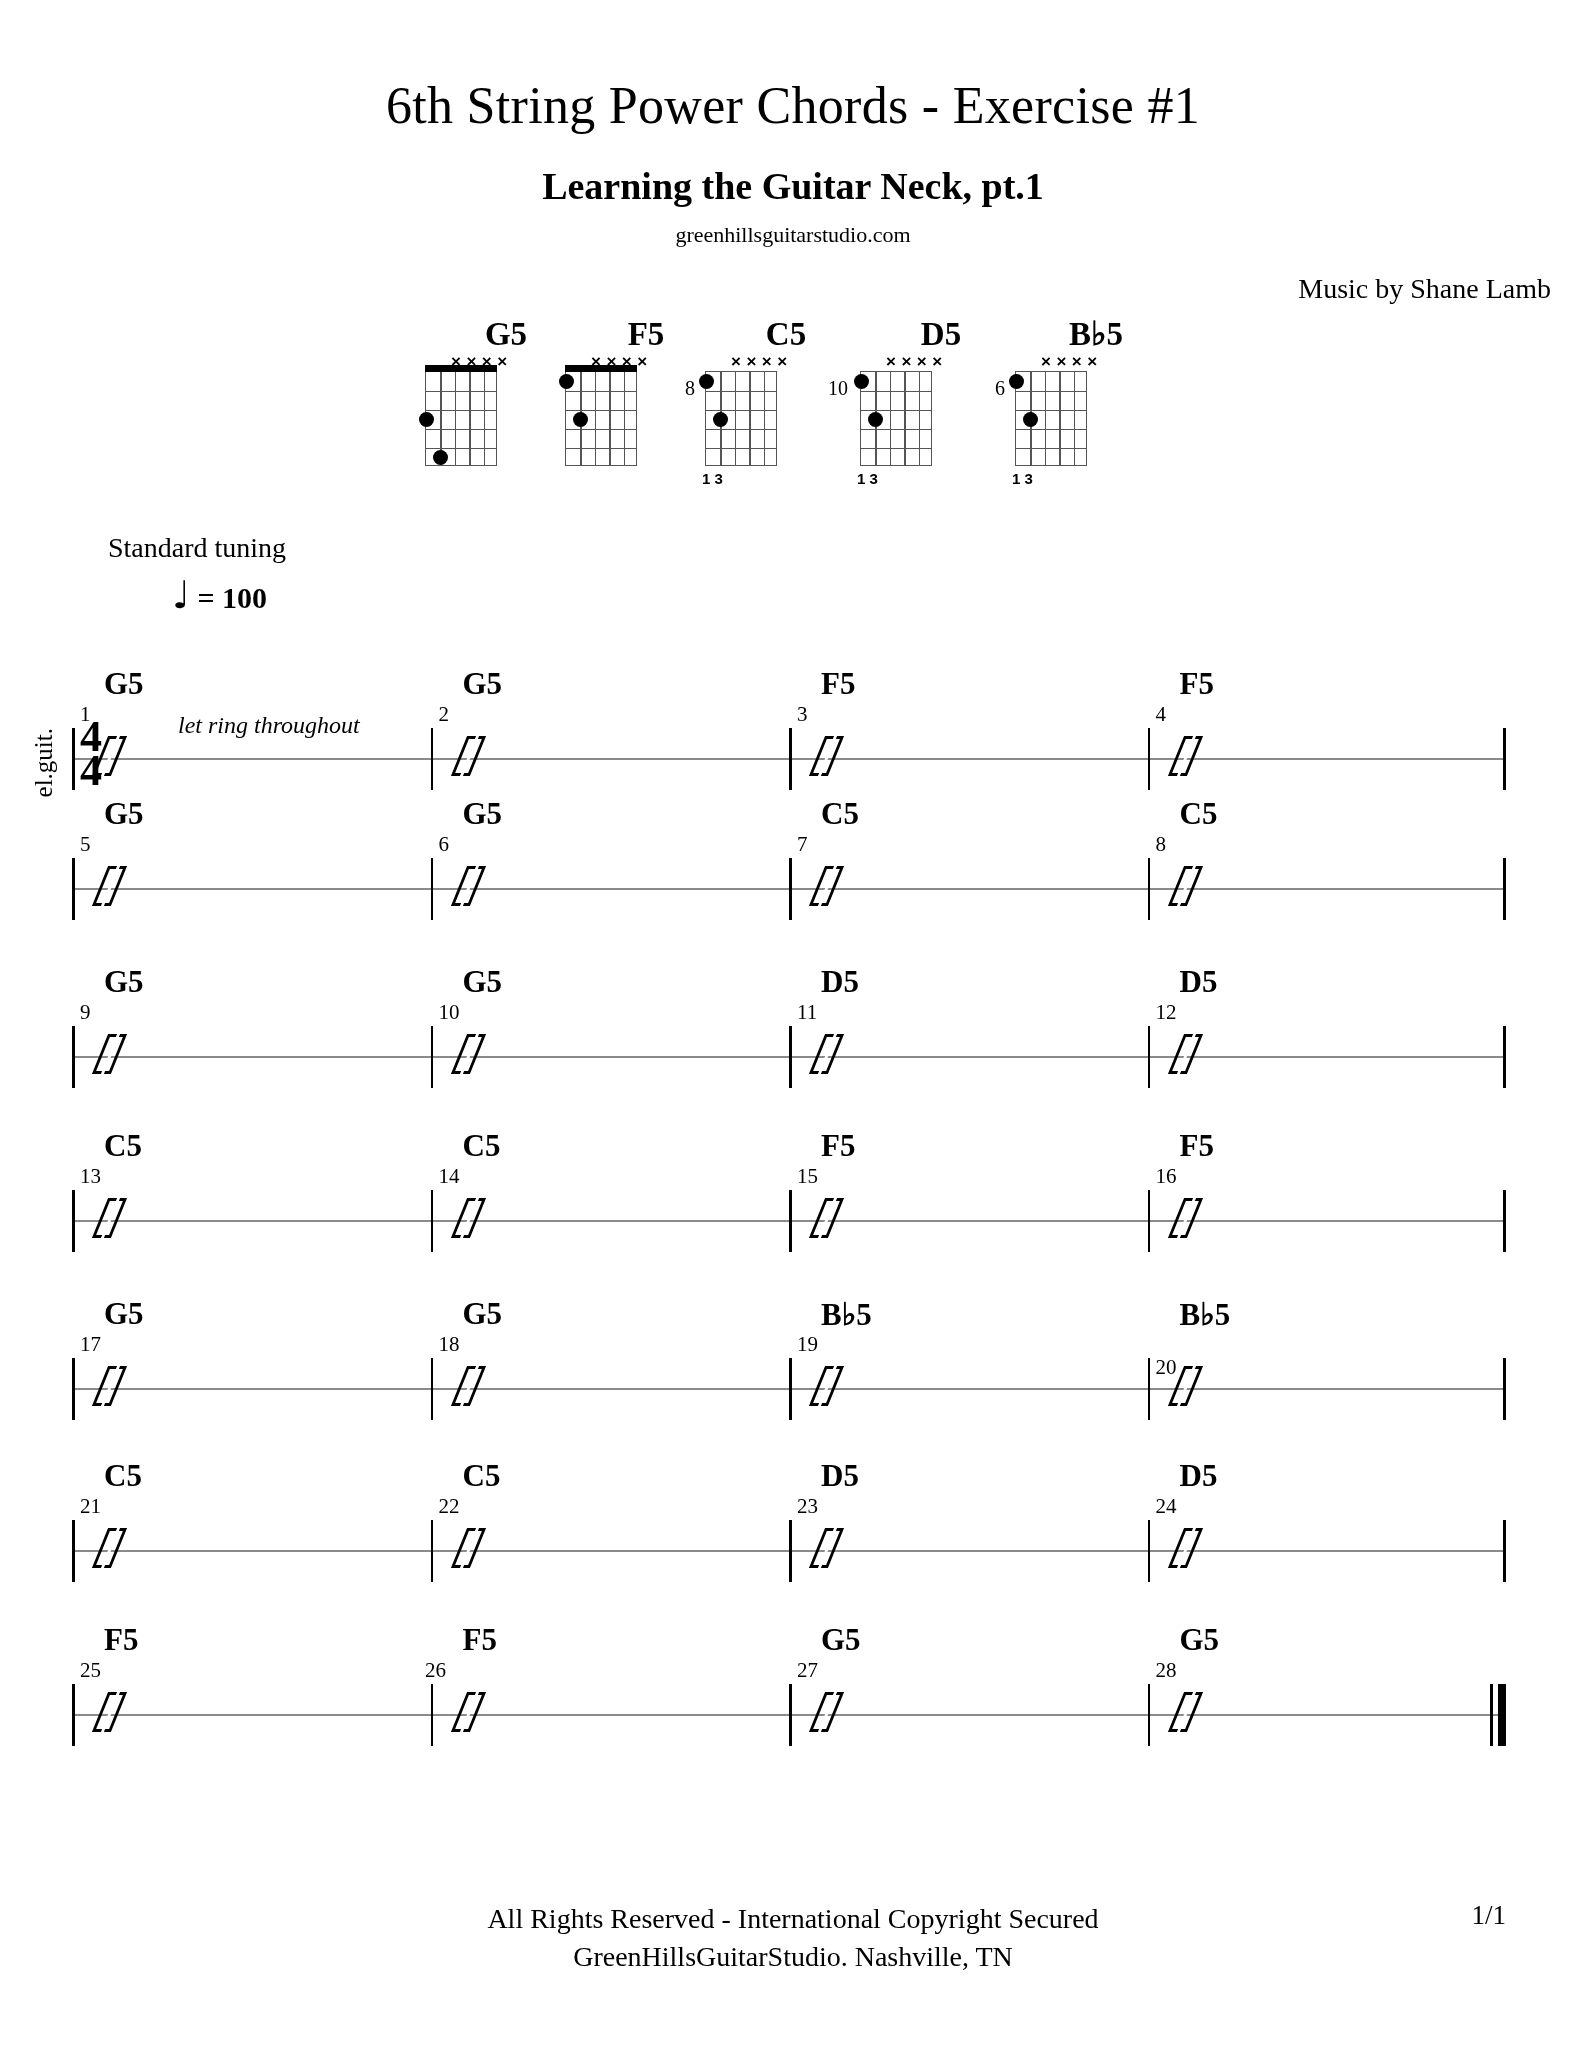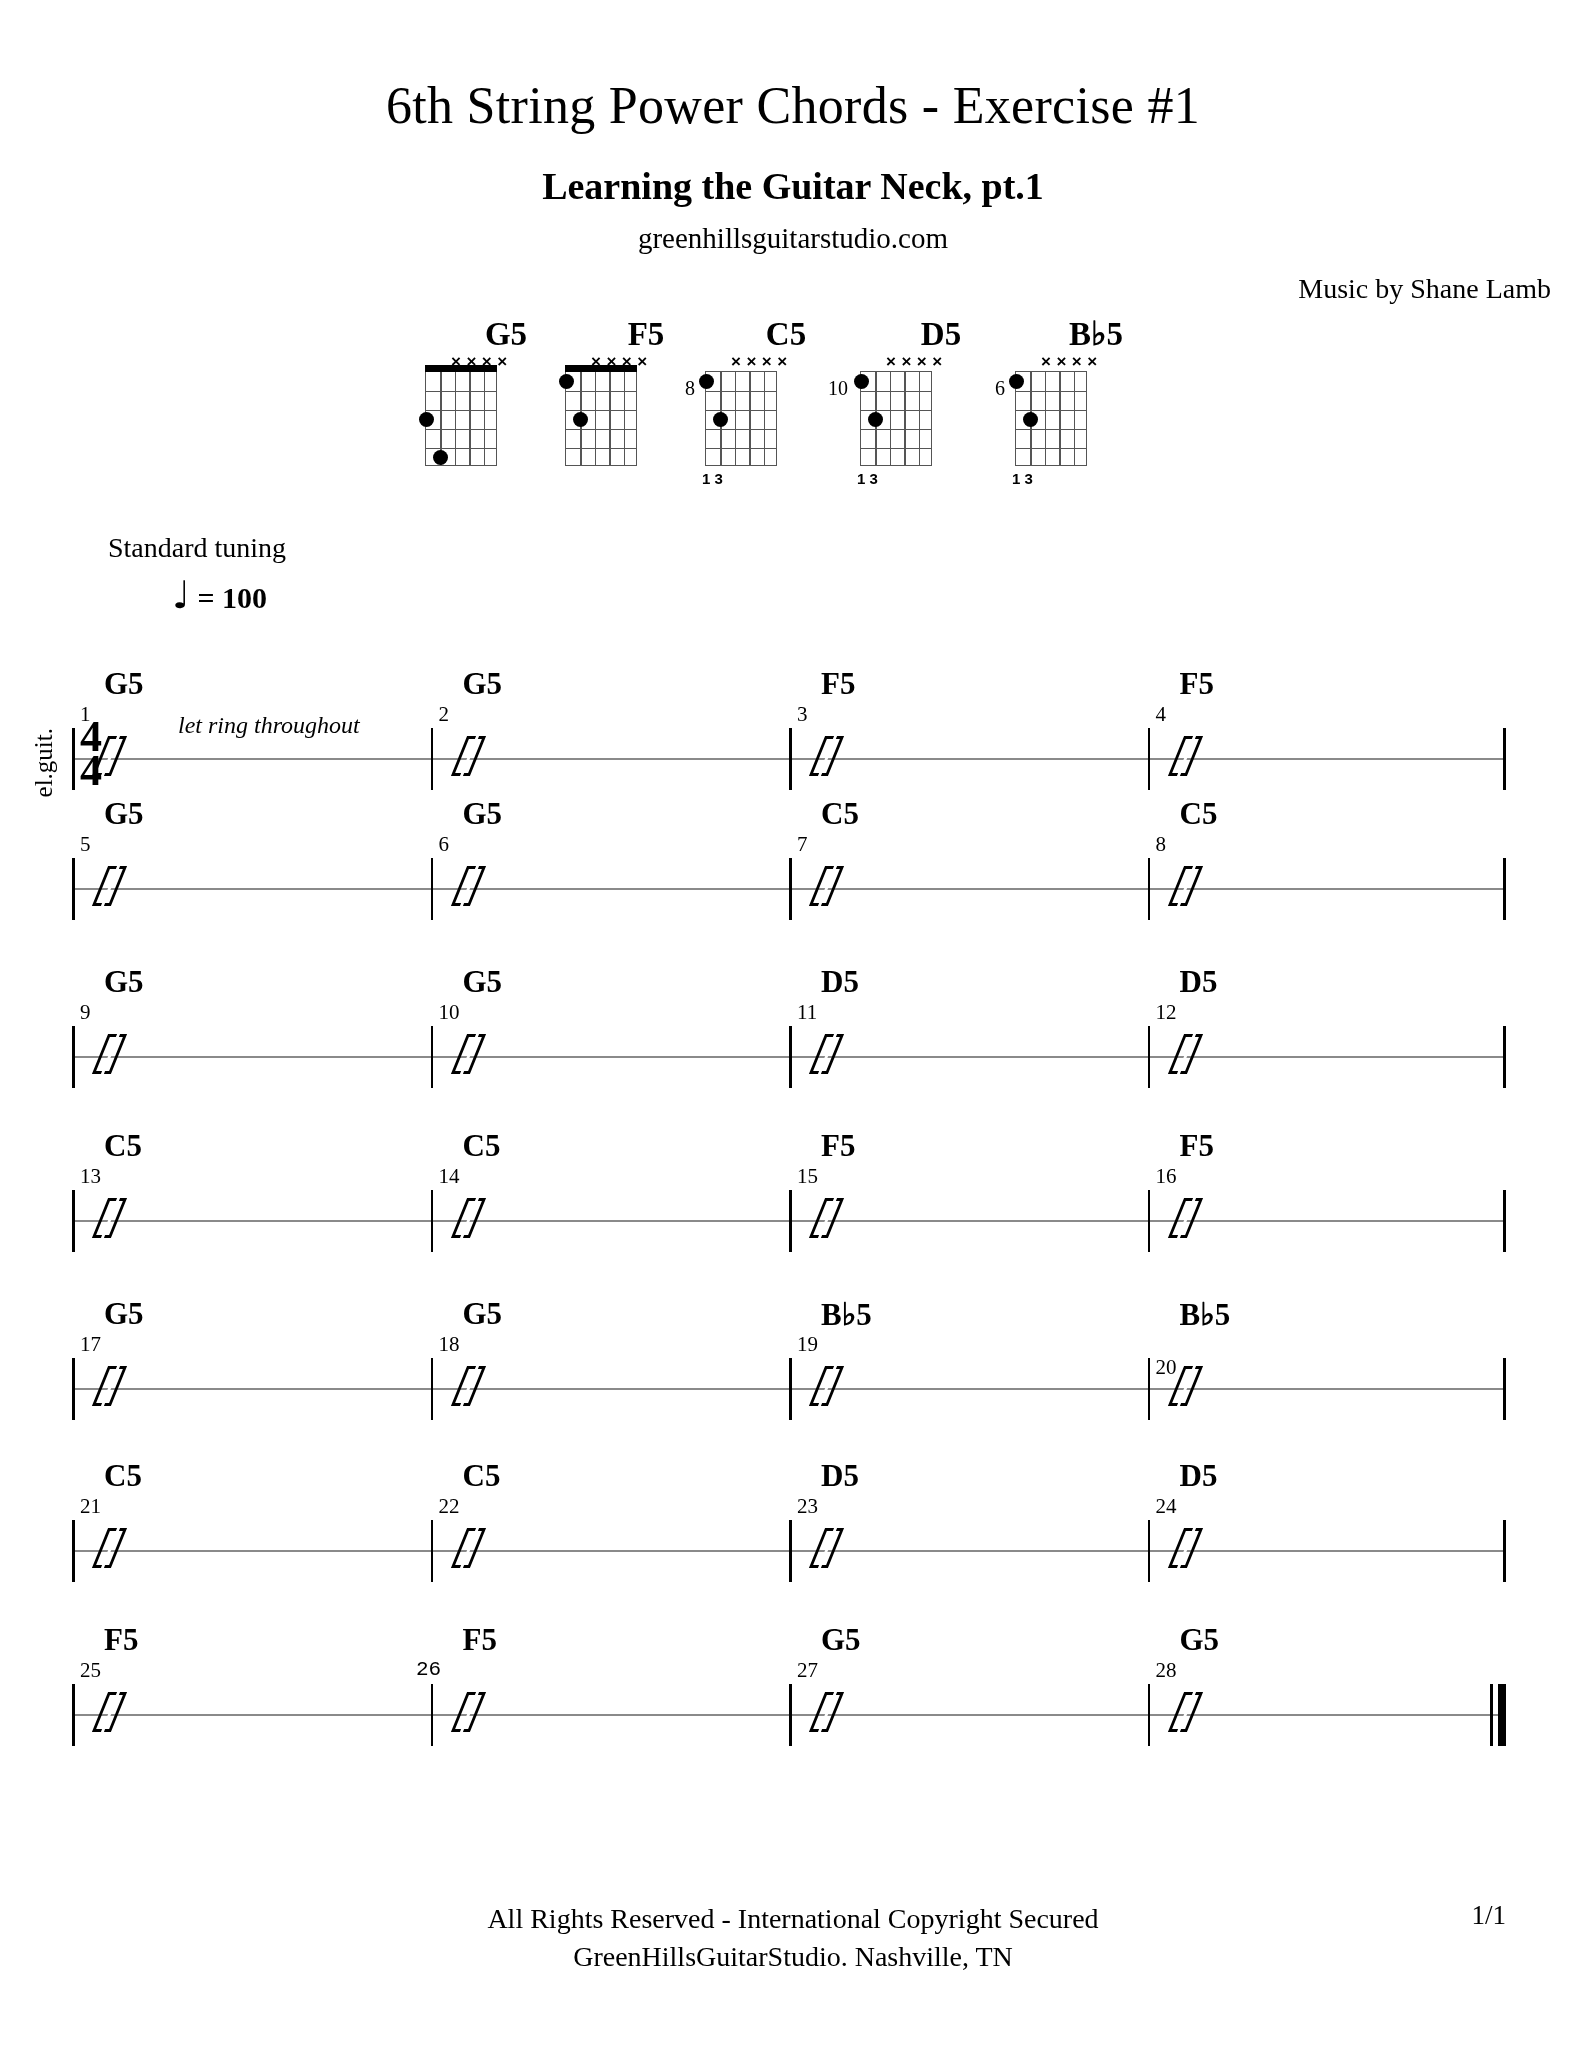--- a/index.html
+++ b/index.html
@@ -18,21 +18,21 @@
     position:absolute; left:0; top:76px; width:1586px;
     text-align:center; font-size:52px; font-weight:normal;
     letter-spacing:0.3px;
   }
   .subtitle {
     position:absolute; left:0; top:164px; width:1586px;
     text-align:center; font-size:38px; font-weight:bold;
   }
   .website {
     position:absolute; left:0; top:222px; width:1586px;
-    text-align:center; font-size:29px;
+    text-align:center; font-size:22px;
   }
   .composer {
     position:absolute; right:35px; top:273px;
     font-size:28px; text-align:right;
   }
 
   
   .chordrow { position:absolute; left:0; top:318px; width:1586px; height:185px; }
   .chordbox { position:absolute; width:150px; }
   .chordname {
@@ -391,21 +391,21 @@
         <div class="slash" style="left: 1175.5px;"></div>
         <div class="barline" style="left: 1503px;"></div>
       </div>
       <div class="system" style="top: 1646px;">
         <div class="staffline"></div>
         <div class="barline" style="left: 72px;"></div>
         <div class="mnum" style="left: 80px;">25</div>
         <div class="chordlab" style="left: 104px;">F5</div>
         <div class="slash" style="left: 100px;"></div>
         <div class="barline" style="left: 430.5px;"></div>
-        <div class="mnum" style="left: 416px; font-family: Liberation Mono, monospace;">26</div>
+        <div class="mnum" style="left: 425px;">26</div>
         <div class="chordlab" style="left: 462.5px;">F5</div>
         <div class="slash" style="left: 458.5px;"></div>
         <div class="barline" style="left: 789px;"></div>
         <div class="mnum" style="left: 797px;">27</div>
         <div class="chordlab" style="left: 821px;">G5</div>
         <div class="slash" style="left: 817px;"></div>
         <div class="barline" style="left: 1147.5px;"></div>
         <div class="mnum" style="left: 1155.5px;">28</div>
         <div class="chordlab" style="left: 1179.5px;">G5</div>
         <div class="slash" style="left: 1175.5px;"></div>

